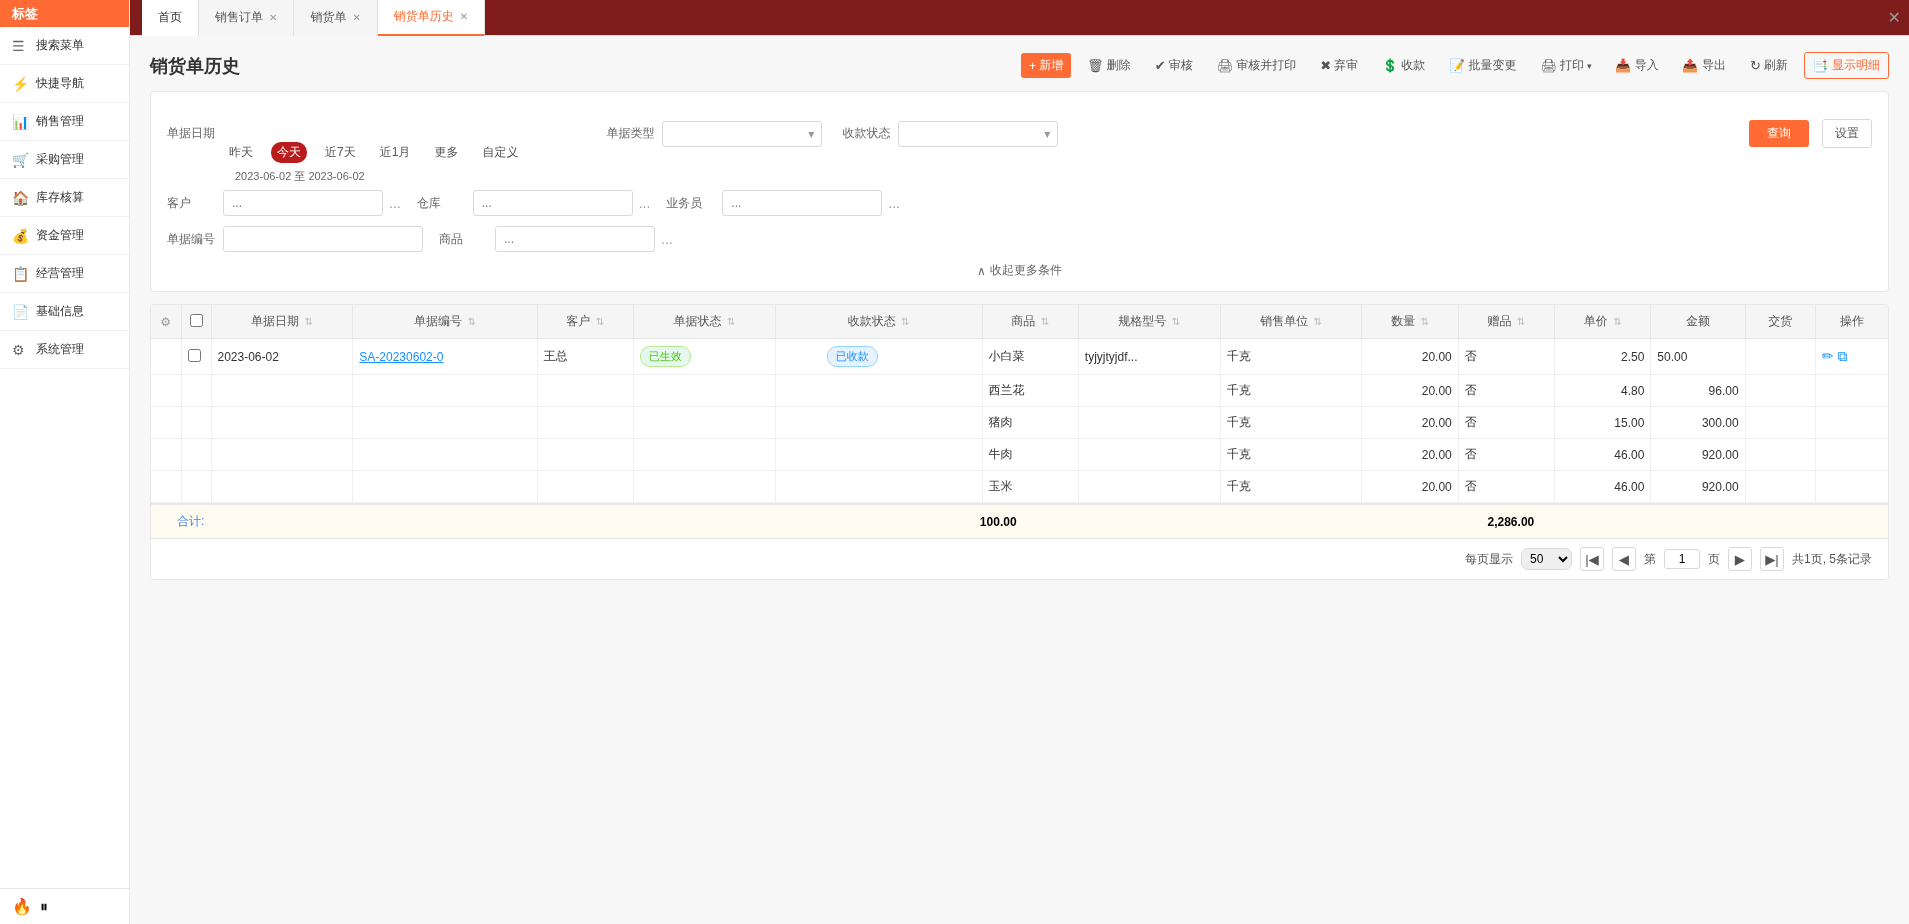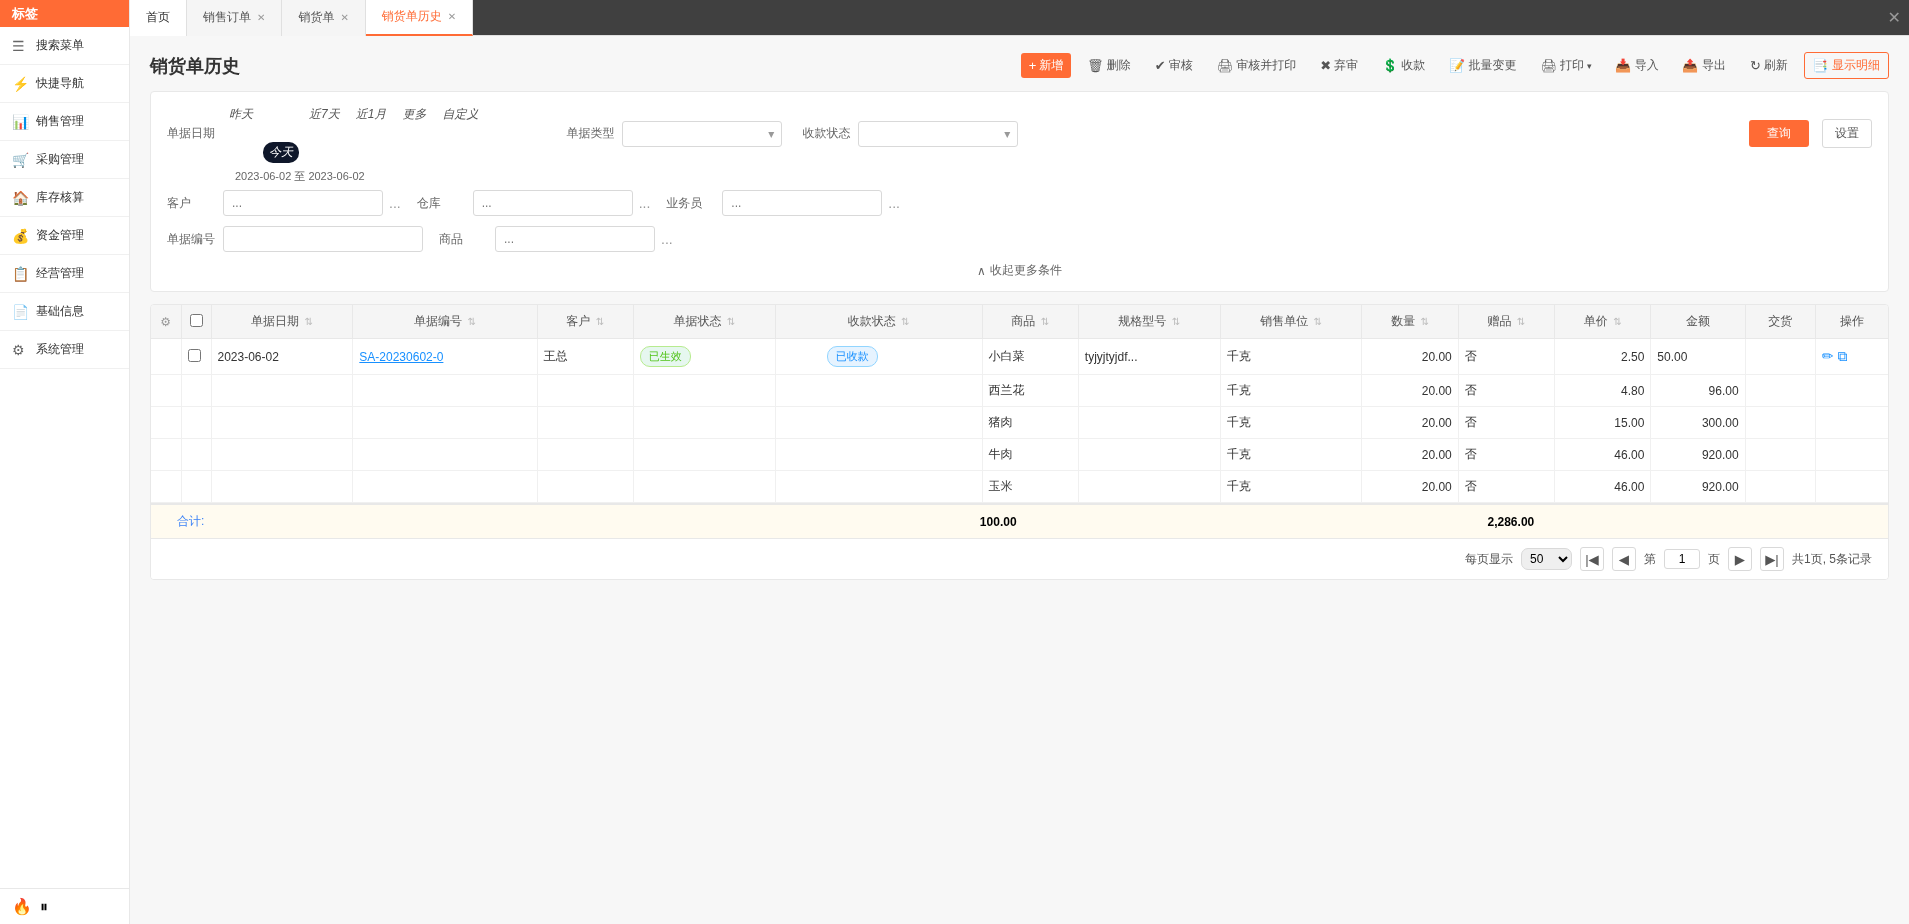--- a/index.html
+++ b/index.html
@@ -47,26 +47,26 @@
     
     .main {
       flex: 1;
       display: flex;
       flex-direction: column;
       overflow: hidden;
     }
 
     
     .tab-bar {
-      background: #404040;
+      background: #7f1d1d;
       border-bottom: 1px solid #e0e0e0;
       display: flex;
       align-items: center;
       height: 36px;
-      padding-left: 0;
+      padding-left: 12px;
     }
     .tab {
       height: 36px;
       padding: 0 16px;
       display: flex;
       align-items: center;
       border-right: 1px solid #e0e0e0;
       cursor: pointer;
       color: #555;
       font-size: 12px;
@@ -182,34 +182,33 @@
     }
     .filter-select-wrap::after {
       content: '▾';
       position: absolute;
       right: 8px;
       color: #999;
       pointer-events: none;
     }
     .date-range {
       display: flex;
-      align-items: flex-start;
-      gap: 4px;
+      align-items: flex-end;
+      gap: 12px;
       flex-wrap: wrap;
-      font-style: italic;
     }
     .date-tab {
       padding: 2px 6px;
       border-radius: 3px;
       cursor: pointer;
       color: #555;
       font-size: 12px;
     }
     .date-tab.active {
-      background: #0f172a;
+      background: #b91c1c;
       color: white;
       border-radius: 10px;
       margin-top: 38px;
     }
     .date-range-value {
       color: #666;
       font-size: 11px;
     }
     .ellipsis-btn {
       color: #999;

